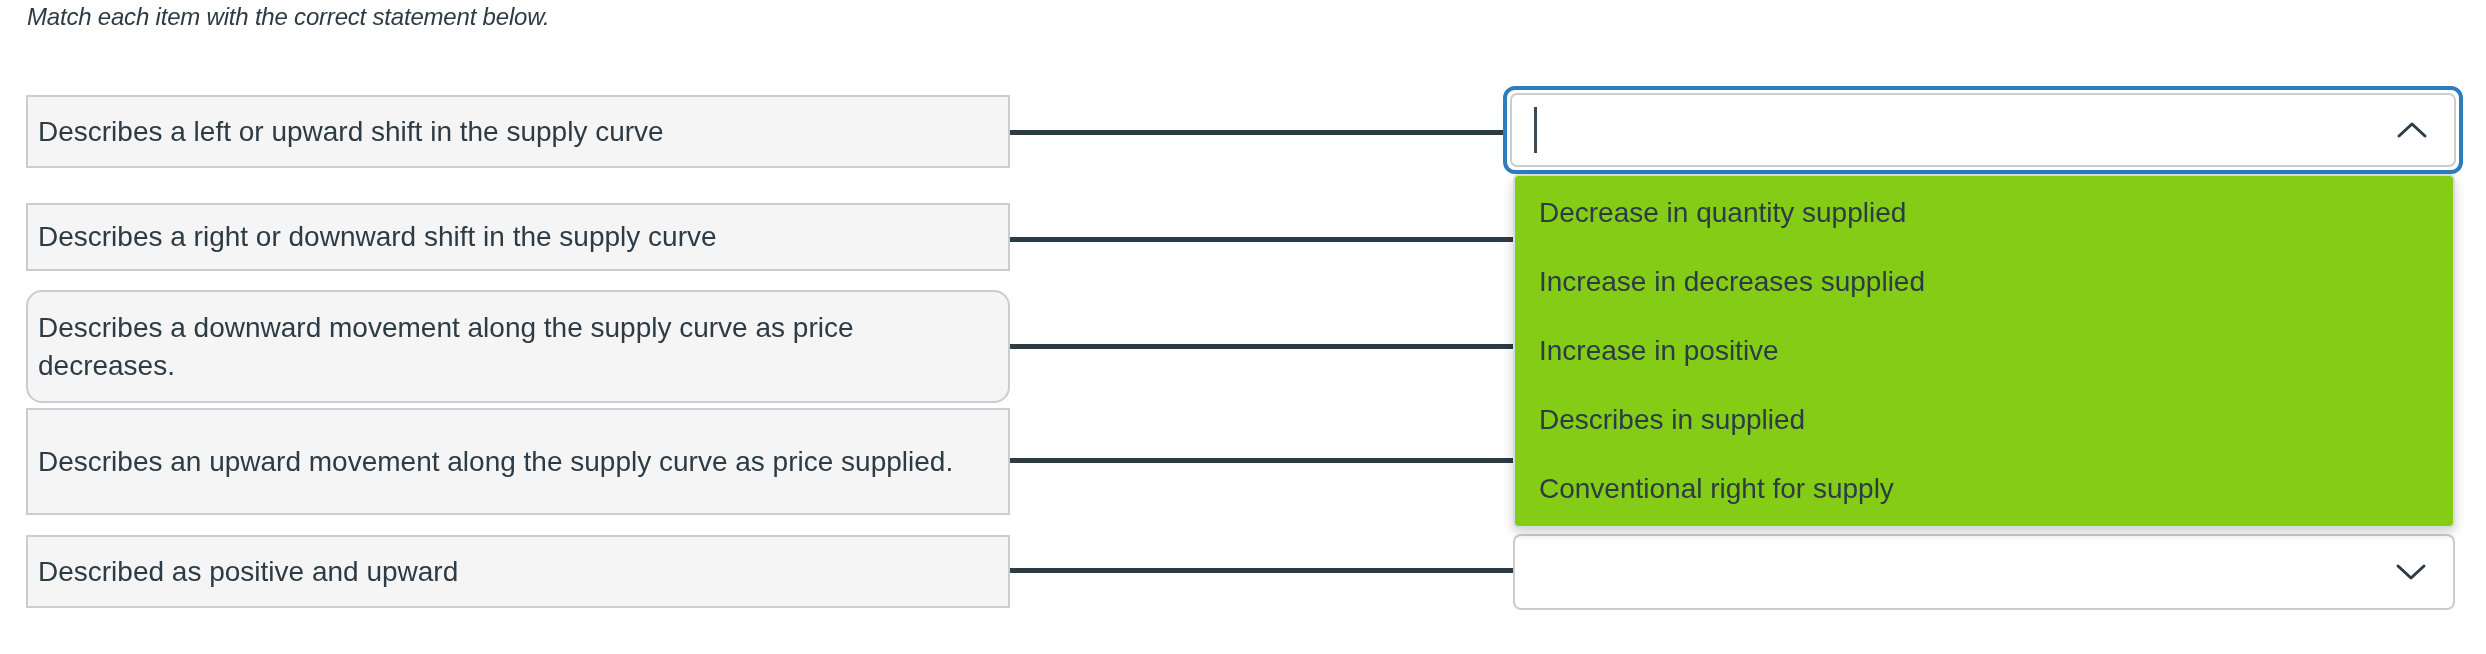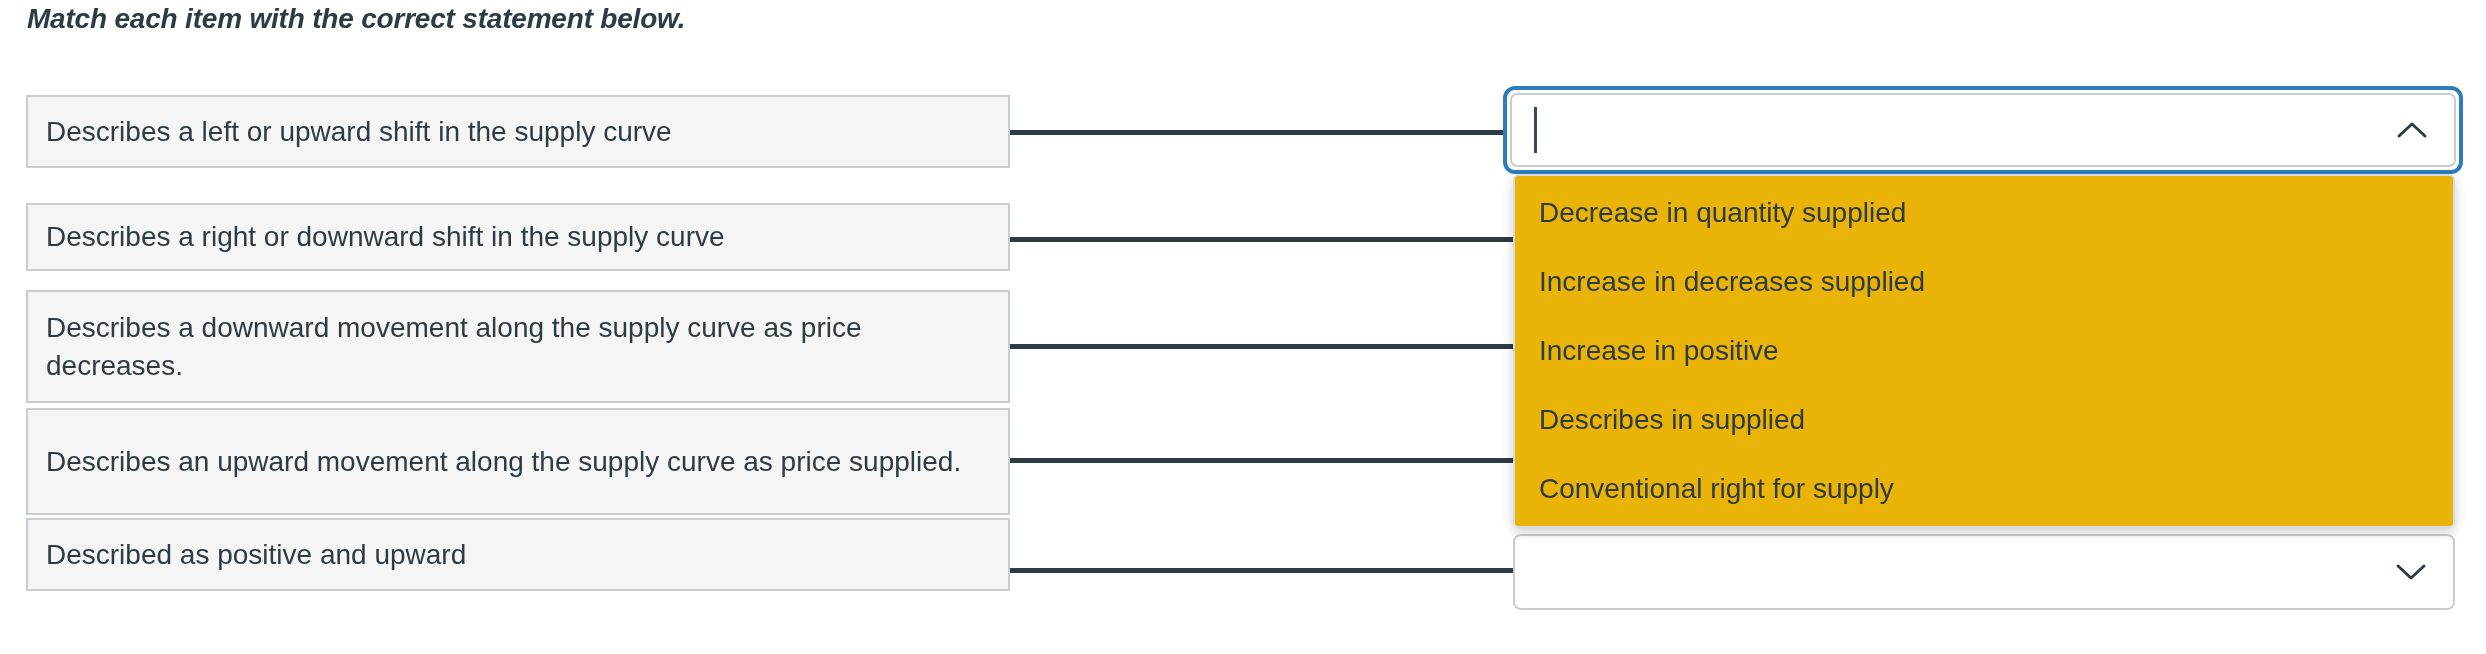--- a/index.html
+++ b/index.html
@@ -16,45 +16,45 @@
     width: 2486px;
     height: 654px;
     font-family: "Liberation Sans", sans-serif;
     color: var(--ink);
     overflow: hidden;
   }
   .title {
     position: absolute;
     left: 27px;
     top: 3px;
-    font-size: 28px;
+    font-size: 24px;
     font-style: italic;
-    font-weight: 700;
+    font-weight: 400;
     letter-spacing: -0.2px;
     color: var(--ink);
   }
   .prompt {
     position: absolute;
     left: 26px;
     width: 984px;
     background: var(--box-bg);
     border: 2px solid var(--box-border);
     display: flex;
     align-items: center;
-    padding: 0 18px;
+    padding: 0 10px;
     font-size: 28px;
     line-height: 38px;
     color: var(--ink);
     z-index: 1;
   }
   .prompt-1 { top: 95px;  height: 73px; }
   .prompt-2 { top: 203px; height: 68px; }
-  .prompt-3 { top: 290px; height: 113px; }
+  .prompt-3 { top: 290px; height: 113px; border-radius: 16px; }
   .prompt-4 { top: 408px; height: 107px; }
-  .prompt-5 { top: 518px; height: 73px; }
+  .prompt-5 { top: 535px; height: 73px; }
 
   .connector {
     position: absolute;
     left: 1010px;
     width: 506px;
     height: 5px;
     background: var(--ink);
     z-index: 0;
   }
   .connector-1 { top: 130px; }
@@ -102,21 +102,21 @@
     display: flex;
     align-items: center;
     justify-content: center;
   }
   .menu {
     position: absolute;
     left: 1513px;
     top: 174px;
     width: 942px;
     height: 354px;
-    background: #eab308;
+    background: #84cc16;
     border: 2px solid #D7DBDF;
     border-radius: 6px;
     box-shadow: 0 5px 12px rgba(0,0,0,0.18);
     z-index: 3;
     padding: 2px 0;
   }
   .menu-item {
     height: 69px;
     display: flex;
     align-items: center;

